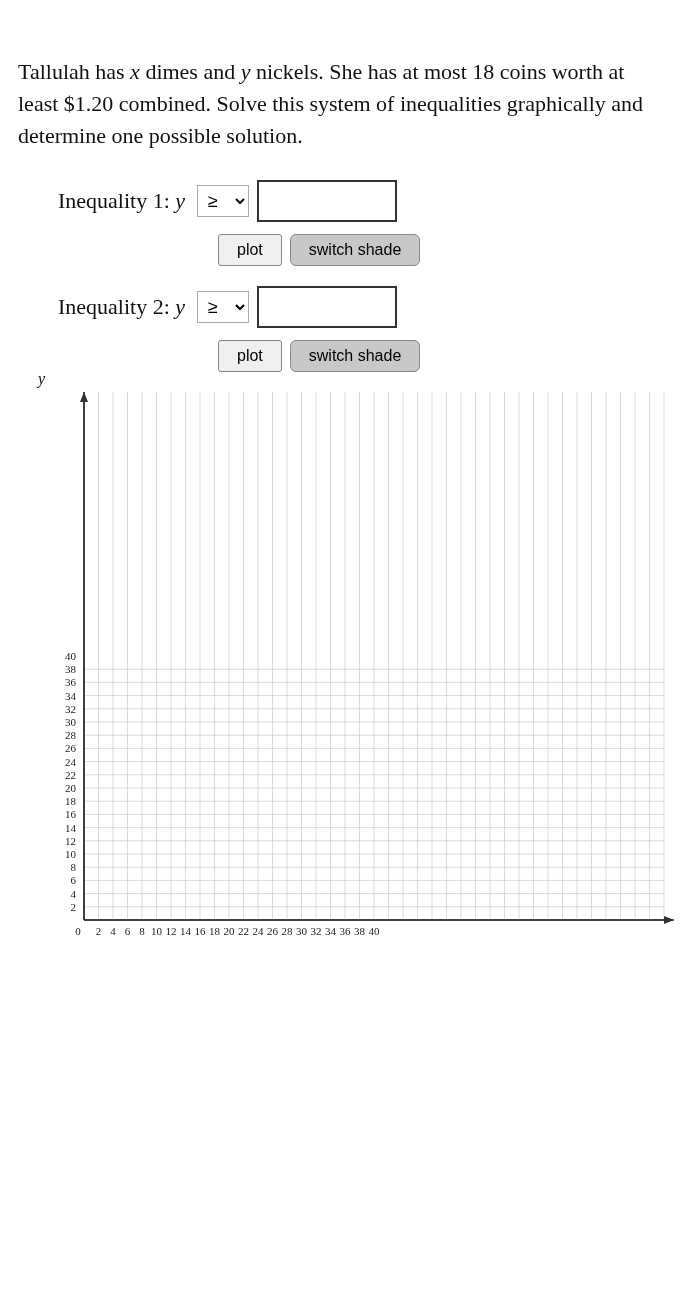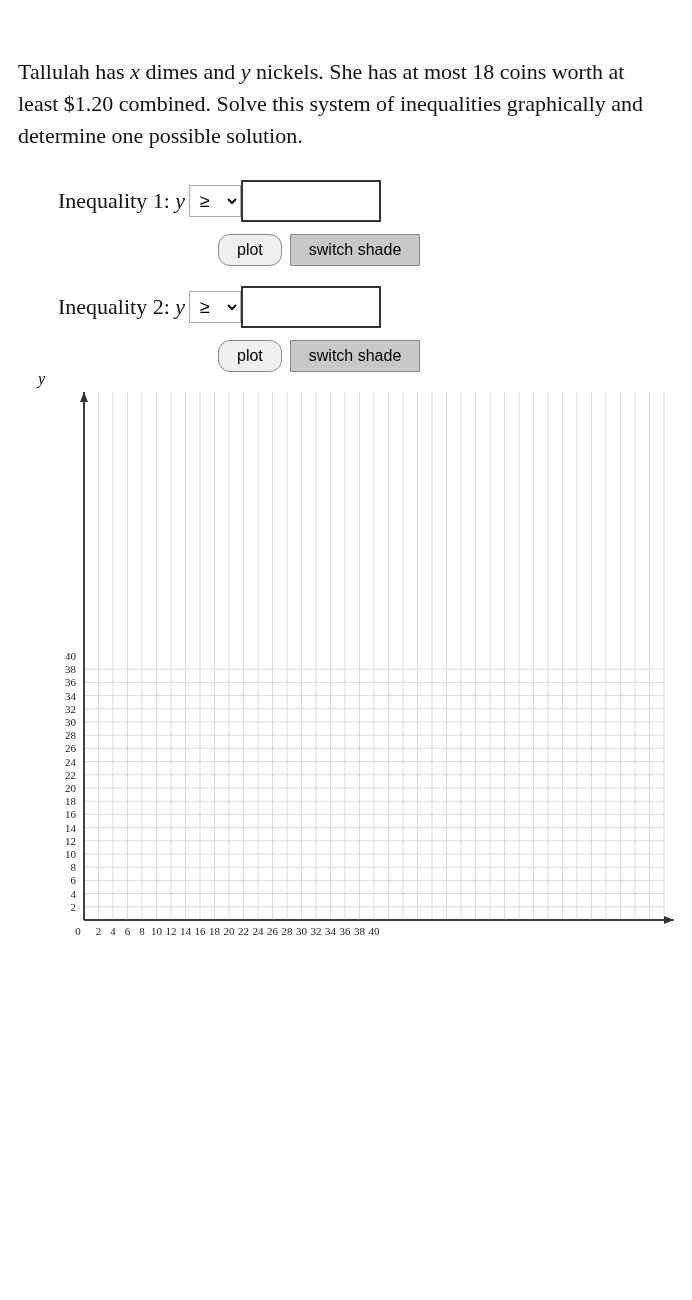--- a/index.html
+++ b/index.html
@@ -19,21 +19,21 @@
       margin-top: 38px;
     }
     .problem-text em {
       font-style: italic;
     }
     .inequality-row {
       display: flex;
       align-items: center;
       margin-left: 40px;
       margin-bottom: 12px;
-      gap: 0;
+      gap: 8px;
     }
     .inequality-label {
       font-size: 22px;
       margin-right: 4px;
     }
     .inequality-label em {
       font-style: italic;
     }
     .inequality-select {
       font-size: 18px;
@@ -56,29 +56,29 @@
       margin-left: 200px;
       margin-bottom: 20px;
       gap: 8px;
     }
     .btn-plot {
       padding: 6px 18px;
       font-size: 16px;
       border: 1px solid #888;
       background: #f0f0f0;
       cursor: pointer;
-      border-radius: 12px;
+      border-radius: 3px;
     }
     .btn-switch-shade {
       padding: 6px 18px;
       font-size: 16px;
       border: 1px solid #888;
       background: #c8c8c8;
       cursor: pointer;
-      border-radius: 1px;
+      border-radius: 6px;
     }
     .graph-area {
       margin-top: 10px;
       margin-left: 0;
       position: relative;
       width: 670px;
     }
     .graph-container {
       position: relative;
       margin-left: 30px;

